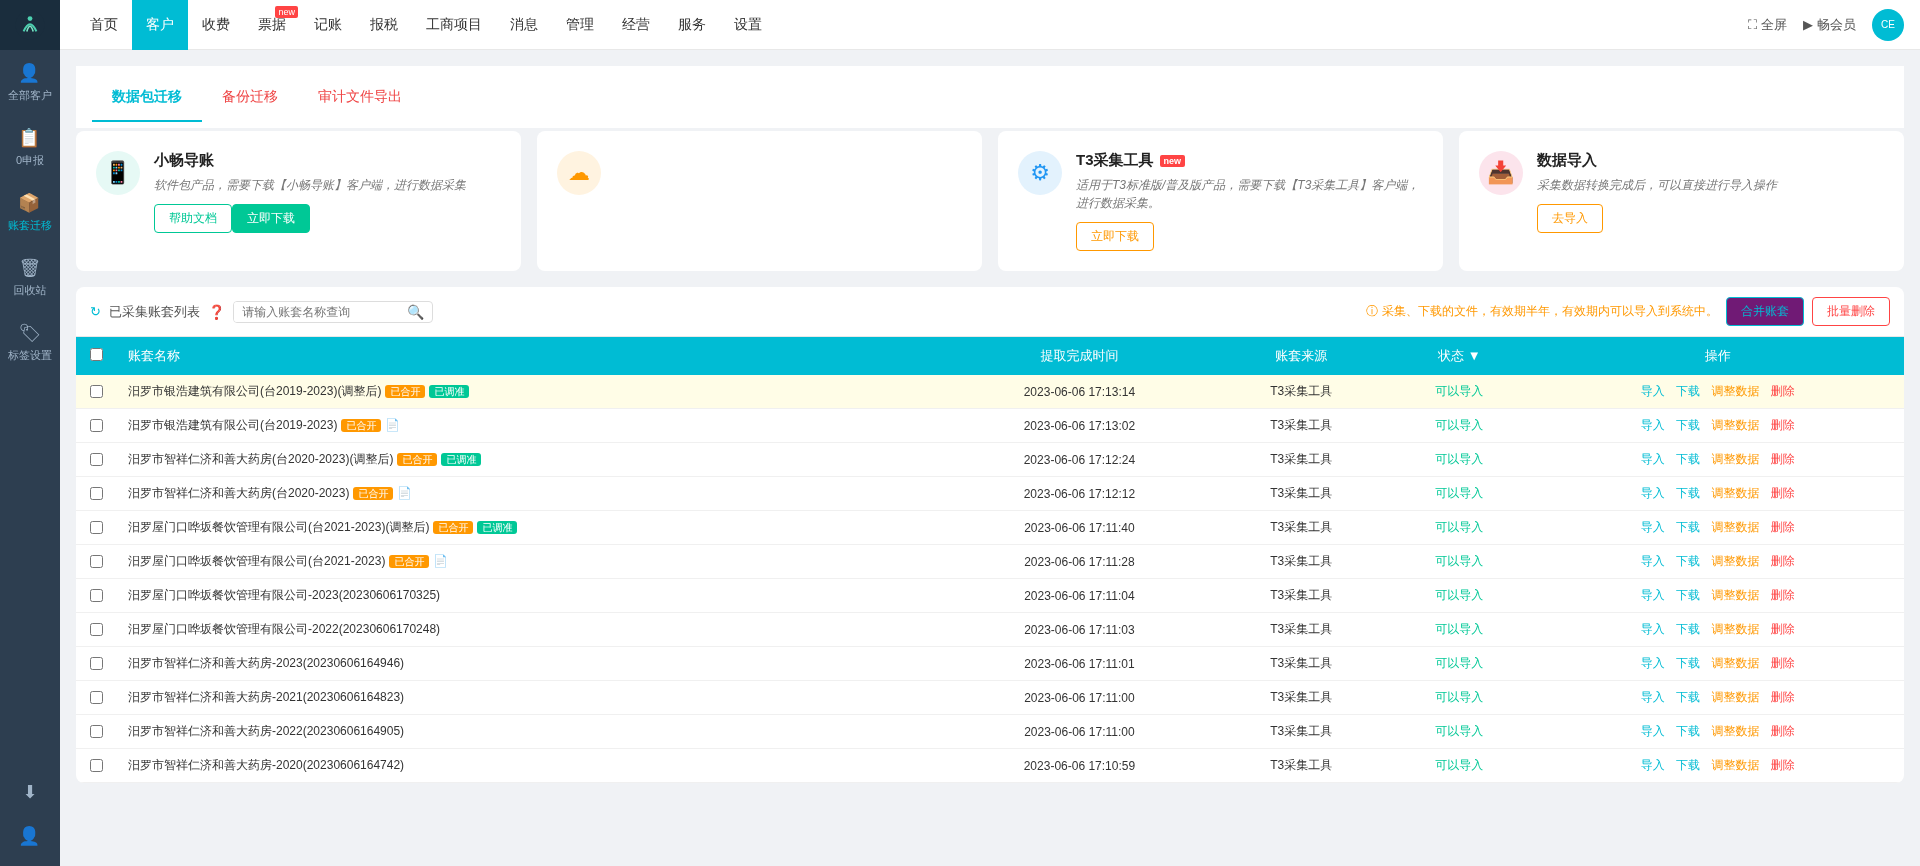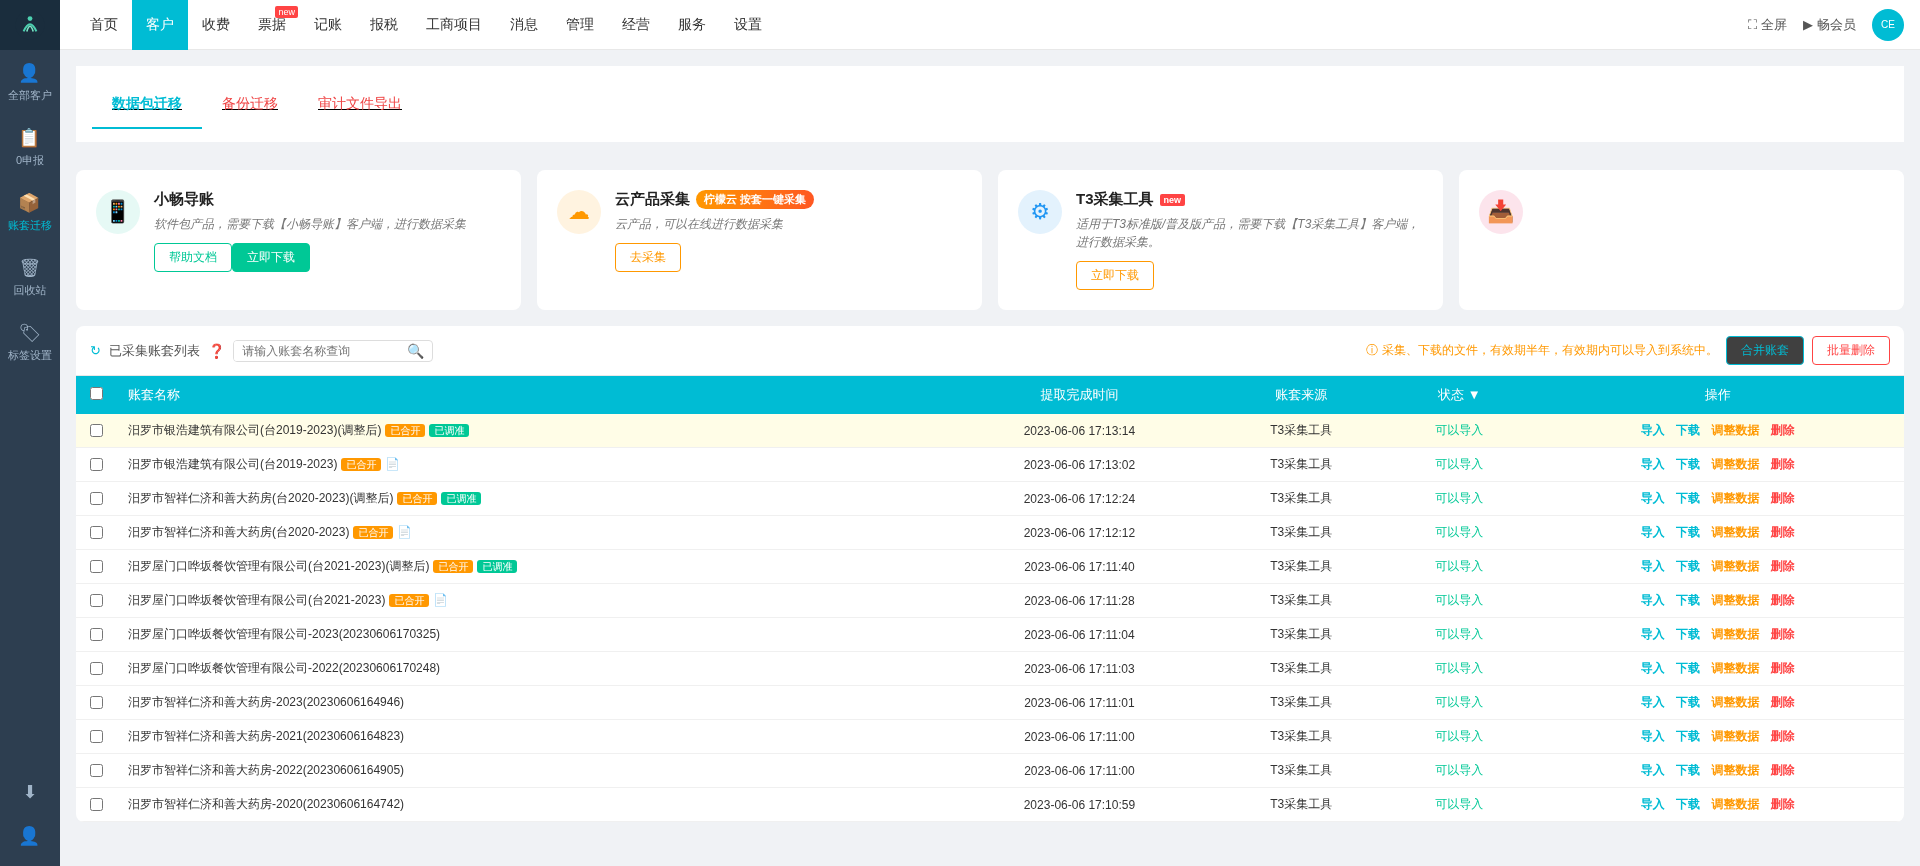--- a/index.html
+++ b/index.html
@@ -185,21 +185,21 @@
       cursor: pointer;
       color: #999;
       font-size: 14px;
     }
     .toolbar-label { color: #555; font-size: 13px; display: flex; align-items: center; gap: 4px; }
     .info-tip { color: #ff9800; font-size: 12px; display: flex; align-items: center; gap: 4px; }
     .merge-btn {
       padding: 5px 14px;
       border: 1px solid #00bcd4;
       color: #00bcd4;
-      background: #404040;
+      background: #701a75;
       border-radius: 4px;
       cursor: pointer;
       font-size: 12px;
     }
     .batch-del-btn {
       padding: 5px 14px;
       border: 1px solid #ff4444;
       color: #ff4444;
       background: #fff;
       border-radius: 4px;
@@ -223,40 +223,39 @@
       border-bottom: 1px solid #f0f0f0;
       color: #333;
       font-size: 12px;
       text-align: center;
     }
     .data-table tr.highlighted td { background: #fffde7; }
     .data-table th:first-child, .data-table td:first-child { width: 40px; }
     .data-table th.name-col, .data-table td.name-col { text-align: left; }
 
     .status-tag { color: #00c896; }
-    .action-link { color: #00bcd4; cursor: pointer; margin: 8px 4px; font-weight: bold; }
+    .action-link { color: #00bcd4; cursor: pointer; margin: 8px 4px; }
     .action-link.danger { color: #ff4444; }
     .action-link.orange { color: #ff9800; }
 
     .badge-open { background: #ff9800; color: #fff; font-size: 10px; padding: 1px 5px; border-radius: 3px; margin-left: 4px; }
     .badge-open2 { background: #00c896; color: #fff; font-size: 10px; padding: 1px 5px; border-radius: 3px; margin-left: 4px; }
     .file-icon { color: #999; margin-left: 4px; cursor: pointer; }
 
     .checkbox-col { display: flex; align-items: center; justify-content: center; }
     input[type=checkbox] { cursor: pointer; }
 
     .refresh-icon { color: #00bcd4; cursor: pointer; }
     .help-icon { color: #aaa; cursor: pointer; font-size: 14px; }
 
     .page-tab-wrapper {
       background: #fff;
-      padding: 15px 16px;
-      margin-bottom: 28px;
-      display: flex;
-      text-decoration: underline;
+      padding: 8px 16px;
+      margin-bottom: 3px;
+      display: flex;
     }
   </style>
 </head>
 <body>
 
 <div class="sidebar">
   <div class="sidebar-logo">
     <svg viewBox="0 0 40 40" fill="none">
       <ellipse cx="20" cy="20" rx="18" ry="18" fill="#1a2d3d"></ellipse>
       <path d="M12 28 Q20 10 28 28" stroke="#4dd0b0" stroke-width="2.5" fill="none"></path>
@@ -364,48 +363,45 @@
             <div class="card-desc">软件包产品，需要下载【小畅导账】客户端，进行数据采集</div>
             <div class="card-actions">
               <button class="card-btn outline-green">帮助文档</button>
               <button class="card-btn fill-green">立即下载</button>
             </div>
           </div>
         </div>
 
         <div class="card">
           <div class="card-icon-wrap orange">☁</div>
-          <div class="card-body">
-            <div class="card-title">
-              <span>云产品采集</span>
-              <span class="card-tag">柠檬云 按套一键采集</span>
-            </div>
-            <div class="card-desc">云产品，可以在线进行数据采集</div>
-            <div class="card-actions">
-              <button class="card-btn outline-orange">去采集</button>
-            </div>
-          </div>
         </div>
 
         <div class="card">
           <div class="card-icon-wrap blue">⚙</div>
           <div class="card-body">
             <div class="card-title">
               <span>T3采集工具</span>
               <span class="card-new-badge">new</span>
             </div>
             <div class="card-desc">适用于T3标准版/普及版产品，需要下载【T3采集工具】客户端，进行数据采集。</div>
             <div class="card-actions">
               <button class="card-btn outline-orange">立即下载</button>
             </div>
           </div>
         </div>
 
         <div class="card">
           <div class="card-icon-wrap red">📥</div>
+          <div class="card-body">
+            <div class="card-title">数据导入</div>
+            <div class="card-desc">采集数据转换完成后，可以直接进行导入操作</div>
+            <div class="card-actions">
+              <button class="card-btn outline-orange">去导入</button>
+            </div>
+          </div>
         </div>
       </div>
 
       <div class="table-section">
 
         <div class="table-toolbar">
           <div class="table-toolbar-left">
             <span class="refresh-icon">↻</span>
             <span class="toolbar-label">已采集账套列表</span>
             <span class="help-icon">❓</span>

